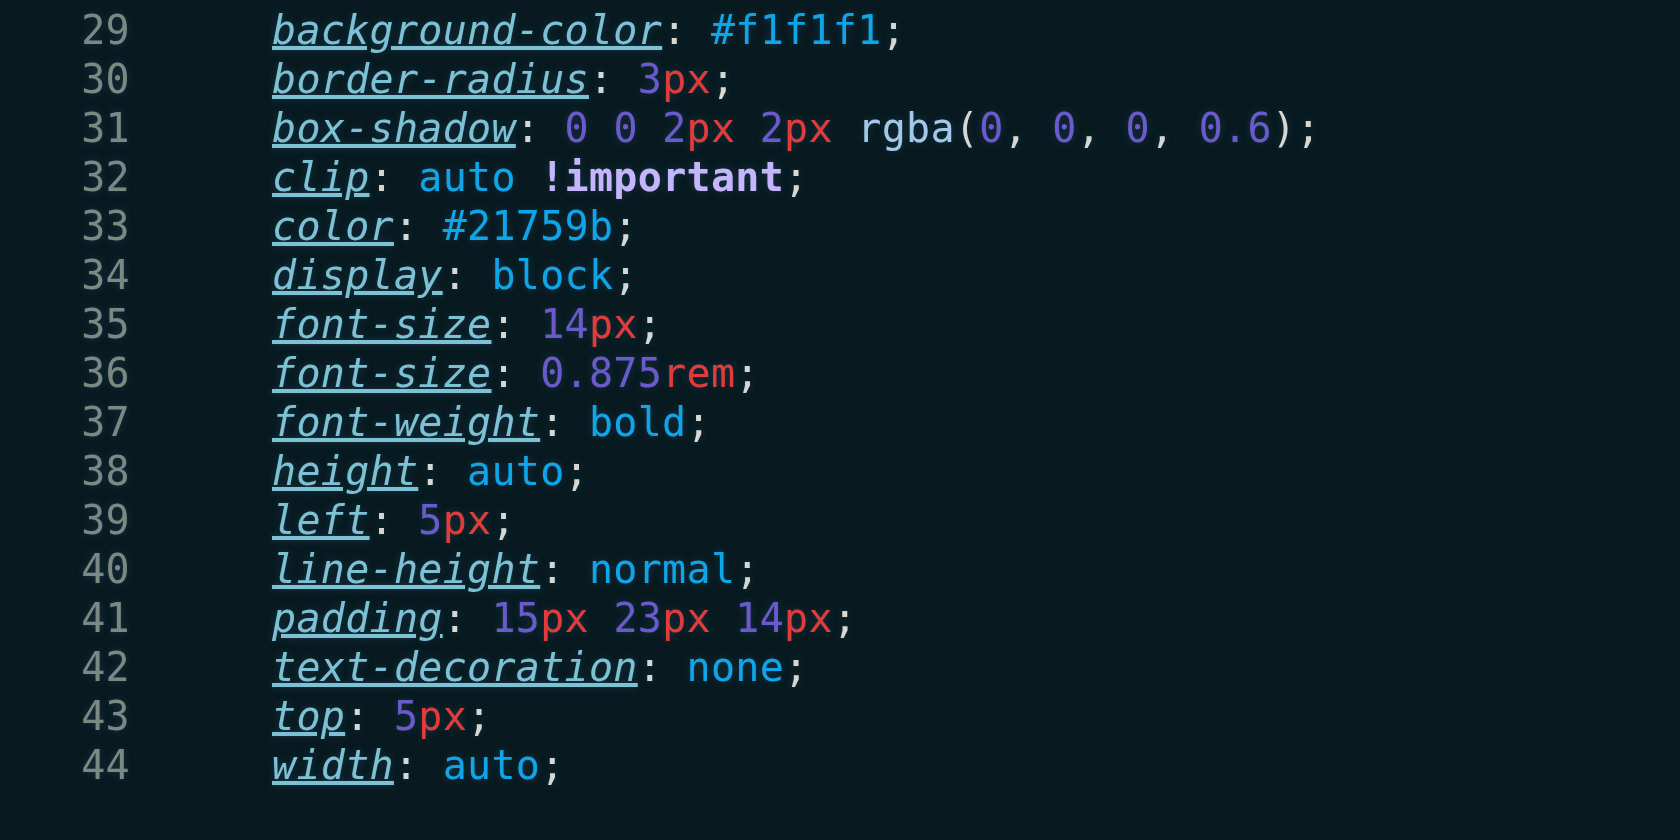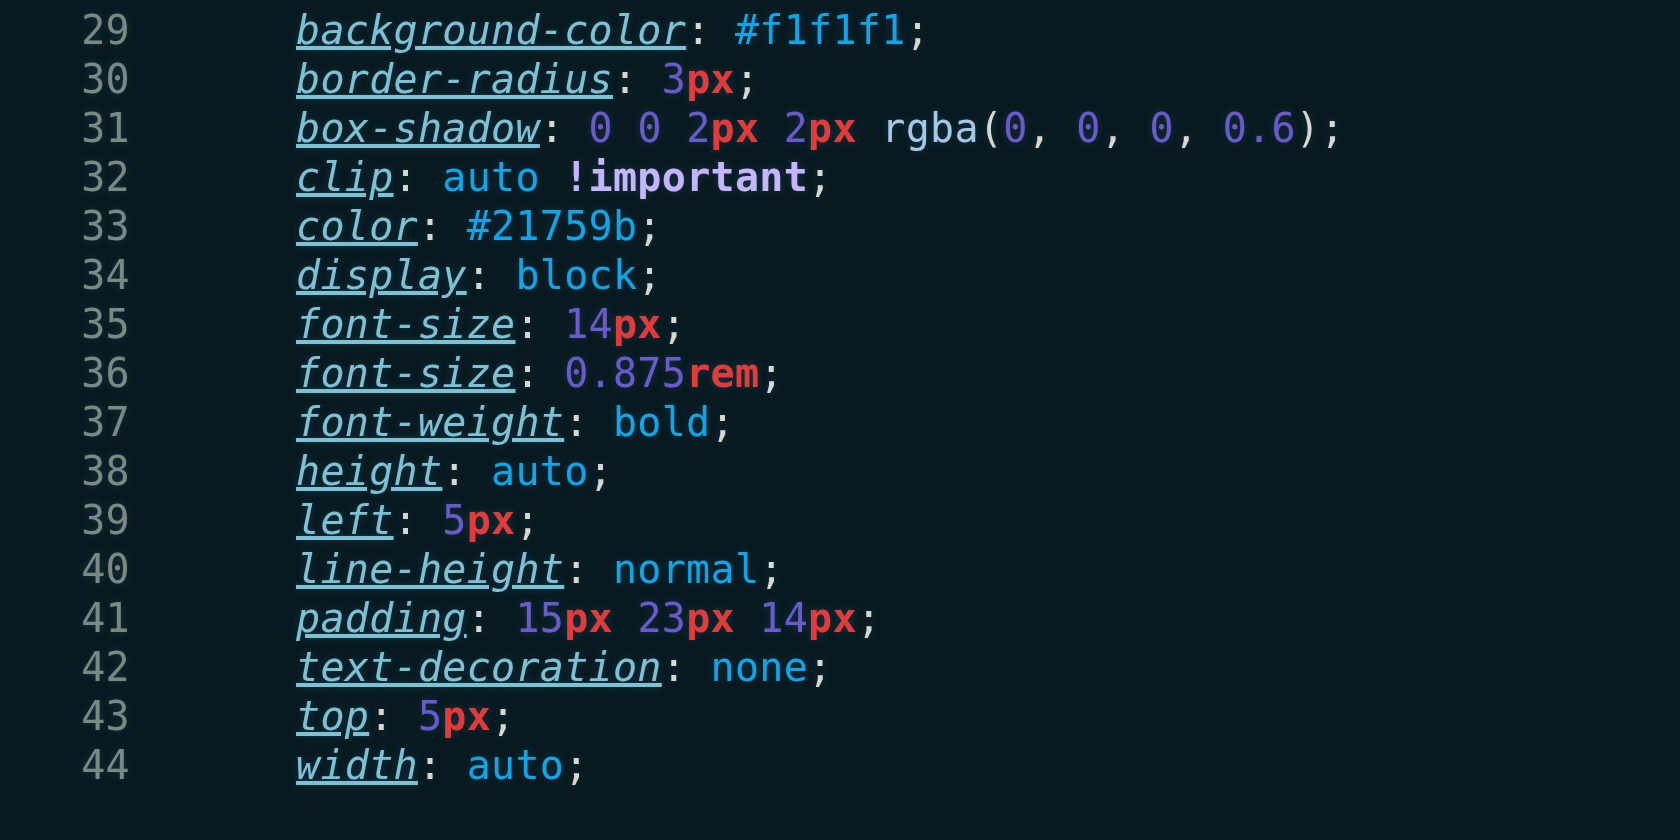--- a/index.html
+++ b/index.html
@@ -16,21 +16,20 @@
     padding-left:0;
     font-size:40px;
     line-height:49px;
     white-space:pre;
     text-shadow:0 0 8px rgba(70,130,180,0.25), 0 0 2px rgba(255,255,255,0.08);
     letter-spacing:0.3px;
   }
   .code-line{
     display:flex;
     align-items:flex-start;
-    gap:24px;
   }
   .gutter{
     display:inline-block;
     width:130px;
     text-align:right;
     color:#7a8a82;
     font-weight:500;
     padding-right:30px;
     flex:0 0 130px;
   }
@@ -52,21 +51,21 @@
     color:#d8d8d2;
   }
   .tk-val{
     color:#0ea5e9;
   }
   .tk-num{
     color:#6a5acd;
   }
   .tk-unit{
     color:#e33a3a;
-    font-weight:700;
+    font-weight:400;
   }
   .tk-important{
     color:#c4b5fd;
     font-weight:700;
   }
   .tk-func{
     color:#a2c9e8;
     margin-top:15px;
   }
 </style>

